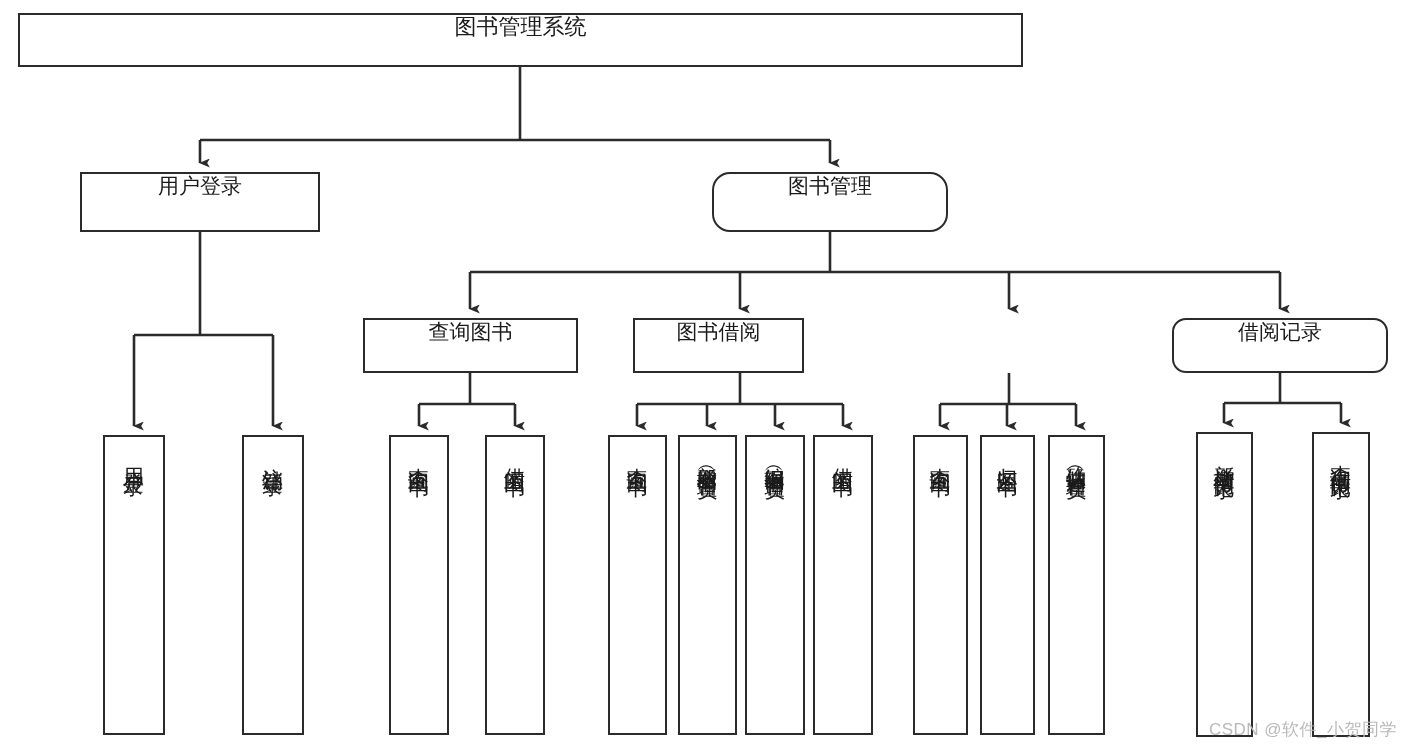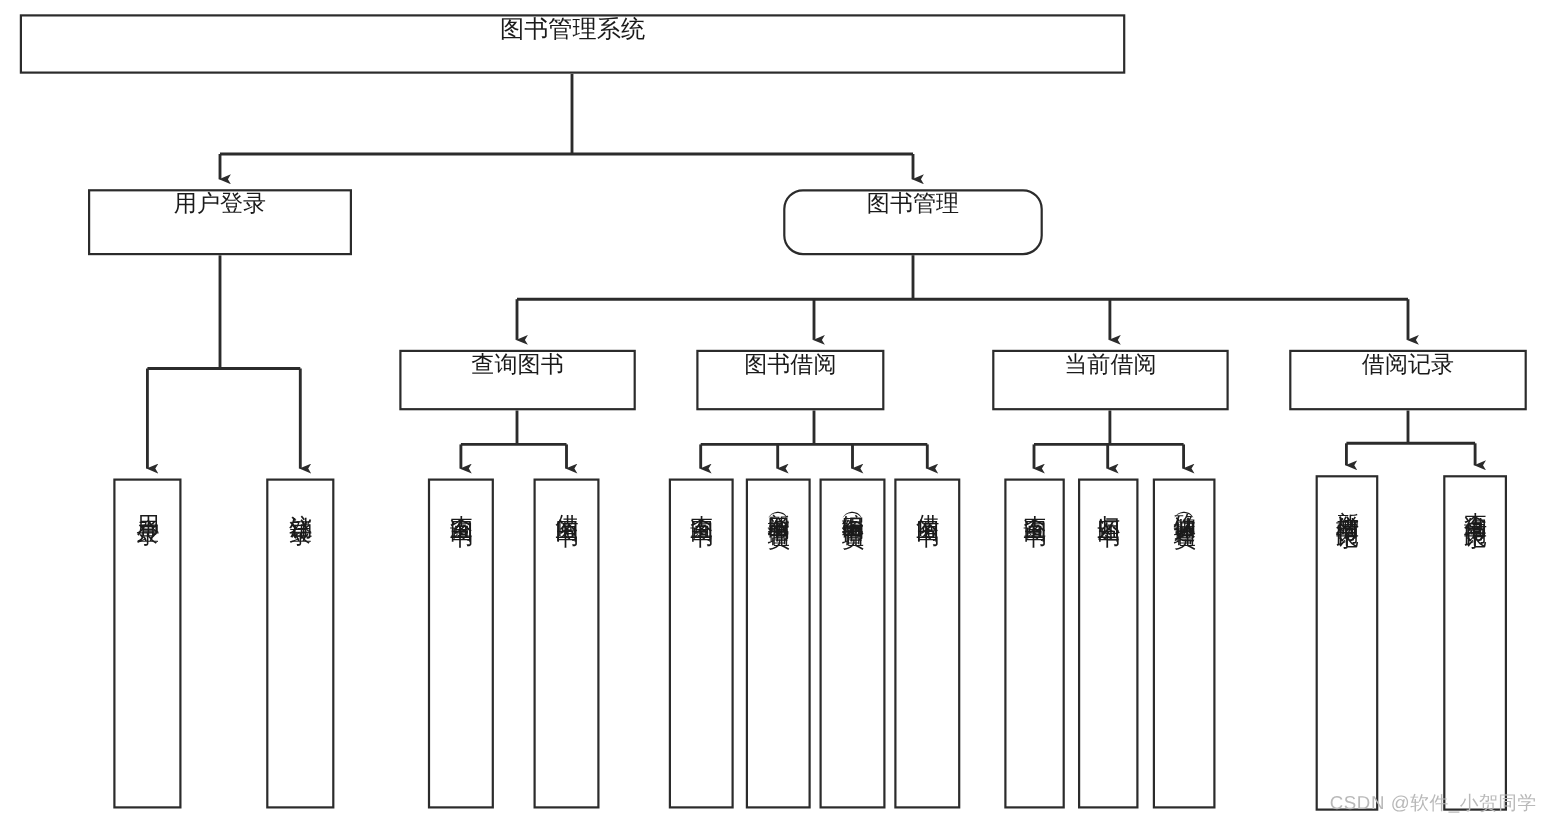--- a/index.html
+++ b/index.html
@@ -139,24 +139,21 @@
   <div class="node-box horiz" style="left:712px; top:172px; width:236px; height:60px;border-radius:18px;">
     <span class="node-label">图书管理</span>
   </div>
 
   <div class="node-box horiz" style="left:363px; top:318px; width:215px; height:55px;">
     <span class="node-label">查询图书</span>
   </div>
   <div class="node-box horiz" style="left:633px; top:318px; width:171px; height:55px;">
     <span class="node-label">图书借阅</span>
   </div>
-  <div class="node-box horiz" style="left:902px; top:318px; width:215px; height:55px;">
-    <span class="node-label">当前借阅</span>
-  </div>
-  <div class="node-box horiz" style="left:1172px; top:318px; width:216px; height:55px;">
+  <div class="node-box horiz" style="left:1172px; top:318px; width:216px; height:55px;border-radius:14px;">
     <span class="node-label">借阅记录</span>
   </div>
 
   <div class="node-box vert" style="left:103px; top:435px; width:62px; height:300px;">
     <span class="node-label">用户登录</span>
   </div>
   <div class="node-box vert" style="left:242px; top:435px; width:62px; height:300px;">
     <span class="node-label">注销登录</span>
   </div>
   <div class="node-box vert" style="left:389px; top:435px; width:60px; height:300px;">

